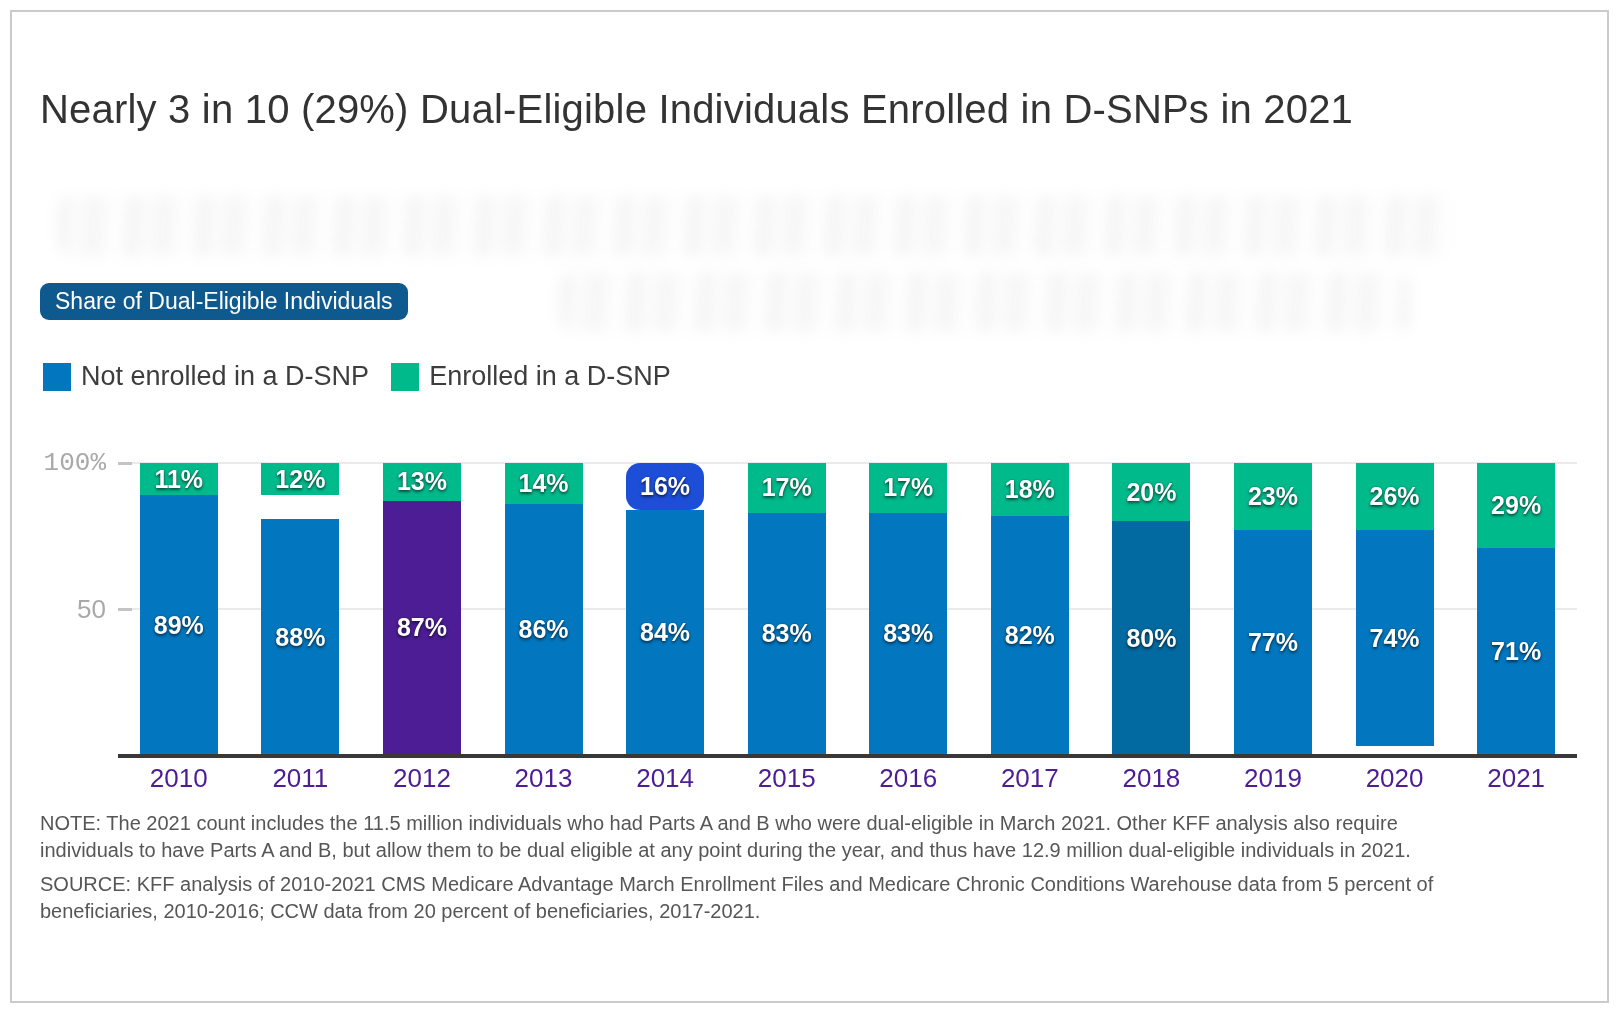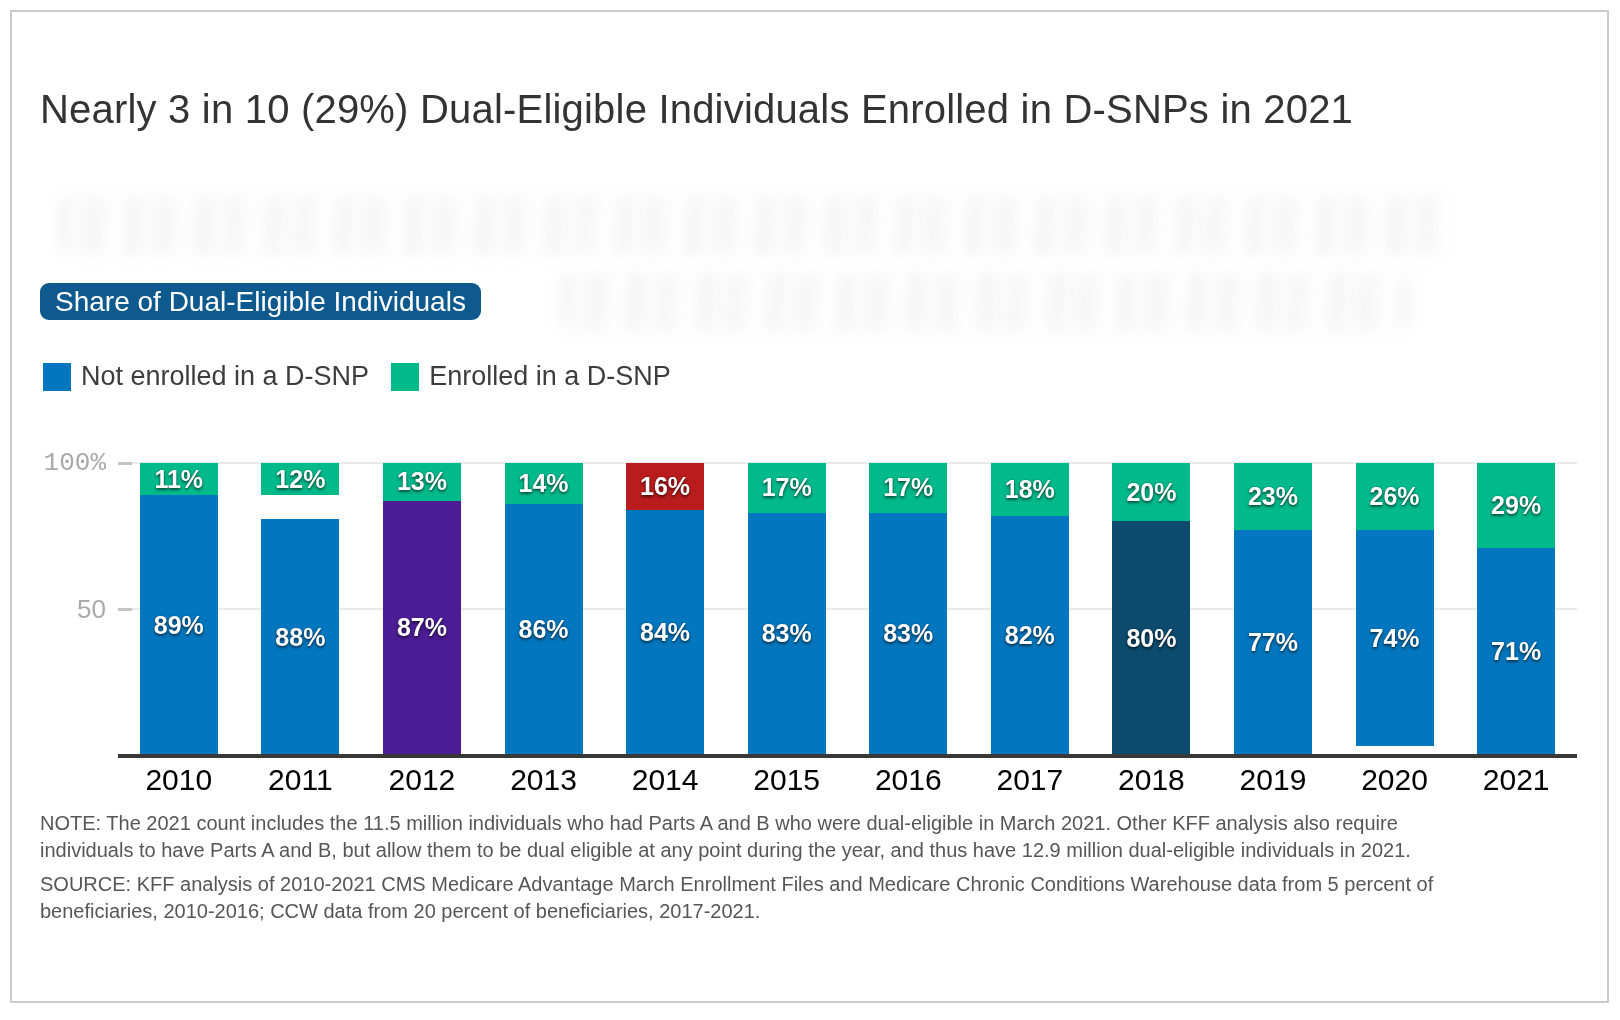--- a/index.html
+++ b/index.html
@@ -25,21 +25,21 @@
         rgba(120,120,120,.16) 0 14px, rgba(120,120,120,.03) 14px 26px,
         rgba(120,120,120,.12) 26px 48px, rgba(120,120,120,.02) 48px 70px);
   }
   .ghost-1 { left:58px;  top:196px; width:1395px; height:60px; }
   .ghost-2 { left:560px; top:272px; width:850px;  height:60px; }
 
   .badge {
     position:absolute; left:40px; top:283px; height:37px;
     background:#0e5a8e; color:#ffffff; border-radius:9px;
     display:flex; align-items:center; padding:0 15px;
-    font-size:28px; font-weight:400;
+    font-size:23px; font-weight:400;
   }
   .legend { position:absolute; left:43px; top:361px; display:flex; gap:22px; }
   .legend-item { display:flex; align-items:center; gap:10px; }
   .legend-swatch { width:28px; height:28px; display:inline-block; }
   .legend-label { font-size:27px; color:#3d3d3d; }
 
   
   .plot {
     position:absolute; left:118px; top:463px; width:1459px; height:292px;
   }
@@ -52,21 +52,21 @@
   .bars { position:absolute; left:0; top:0; width:100%; height:100%; display:flex; z-index:1; }
   .bar-cell { flex:1; display:flex; justify-content:center; align-items:flex-end; height:100%; }
   .bar-stack { width:78px; height:100%; display:flex; flex-direction:column; }
   .bar-seg { width:100%; display:flex; align-items:center; justify-content:center; overflow:visible; }
   .bar-label {
     font-size:25px; font-weight:700; color:#ffffff; white-space:nowrap;
     text-shadow:0 2px 3px rgba(0,0,0,.55), 0 0 2px rgba(0,0,0,.35);
   }
   .baseline { position:absolute; left:0; bottom:-3px; width:100%; height:4px; background:#383838; z-index:2; }
   .xlabels { position:absolute; left:118px; top:763px; width:1459px; display:flex; }
-  .x-label { flex:1; text-align:center; font-size:30px; color:#000000; }
+  .x-label { flex:1; text-align:center; font-size:26px; color:#4c1d95; }
 
   .notes { position:absolute; left:40px; top:810px; width:1438px; }
   .notes p { font-size:20px; line-height:27.3px; color:#565656; margin-bottom:6px; }
 </style>
 </head>
 <body>
 
 <div class="frame"></div>
 
 <h1 class="title">Nearly 3 in 10 (29%) Dual-Eligible Individuals Enrolled in D-SNPs in 2021</h1>
@@ -124,21 +124,21 @@
           <div class="bar-seg" style="height: 40.88px; background: rgb(0, 186, 140);">
             <div class="bar-label">14%</div>
           </div>
           <div class="bar-seg" style="height: 251.12px; background: rgb(2, 119, 191);">
             <div class="bar-label">86%</div>
           </div>
         </div>
       </div>
       <div class="bar-cell">
         <div class="bar-stack">
-          <div class="bar-seg" style="height: 46.72px; background: #b91c1c;">
+          <div class="bar-seg" style="height: 46.72px; background: #1d4ed8; border-radius: 14px;">
             <div class="bar-label">16%</div>
           </div>
           <div class="bar-seg" style="height: 245.28px; background: rgb(2, 119, 191);">
             <div class="bar-label">84%</div>
           </div>
         </div>
       </div>
       <div class="bar-cell">
         <div class="bar-stack">
           <div class="bar-seg" style="height: 49.64px; background: rgb(0, 186, 140);">
@@ -167,21 +167,21 @@
           <div class="bar-seg" style="height: 239.44px; background: rgb(2, 119, 191);">
             <div class="bar-label">82%</div>
           </div>
         </div>
       </div>
       <div class="bar-cell">
         <div class="bar-stack">
           <div class="bar-seg" style="height: 58.4px; background: rgb(0, 186, 140);">
             <div class="bar-label">20%</div>
           </div>
-          <div class="bar-seg" style="height: 233.6px; background: #0c4a6e;">
+          <div class="bar-seg" style="height: 233.6px; background: #0369a1;">
             <div class="bar-label">80%</div>
           </div>
         </div>
       </div>
       <div class="bar-cell">
         <div class="bar-stack">
           <div class="bar-seg" style="height: 67.16px; background: rgb(0, 186, 140);">
             <div class="bar-label">23%</div>
           </div>
           <div class="bar-seg" style="height: 224.84px; background: rgb(2, 119, 191);">

